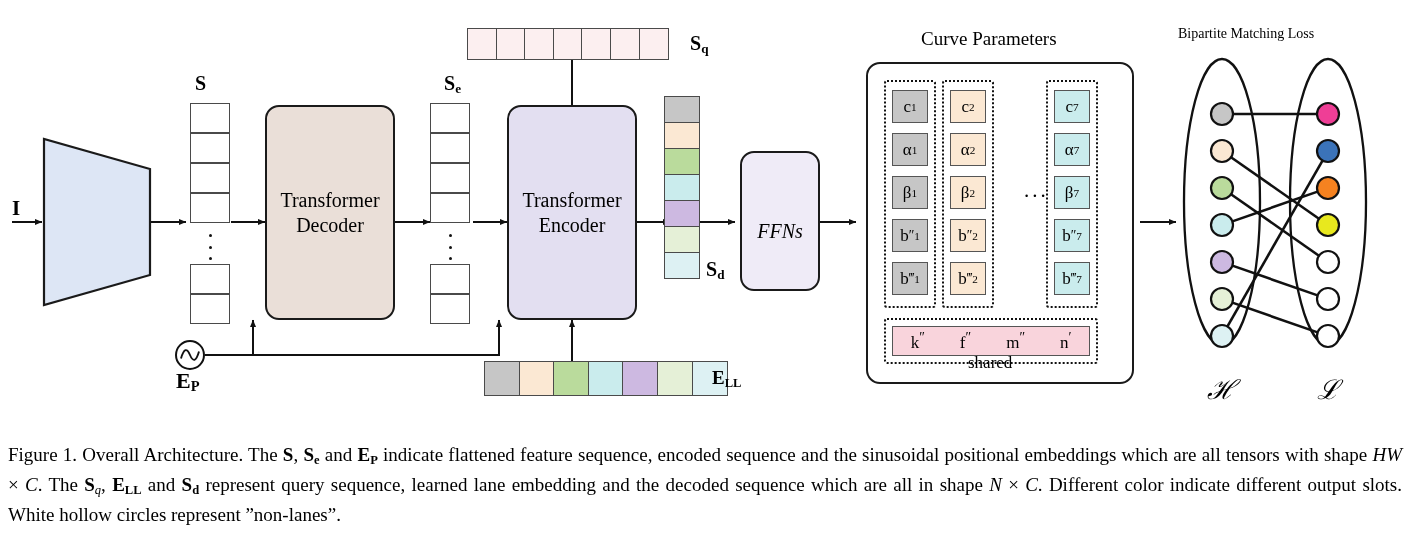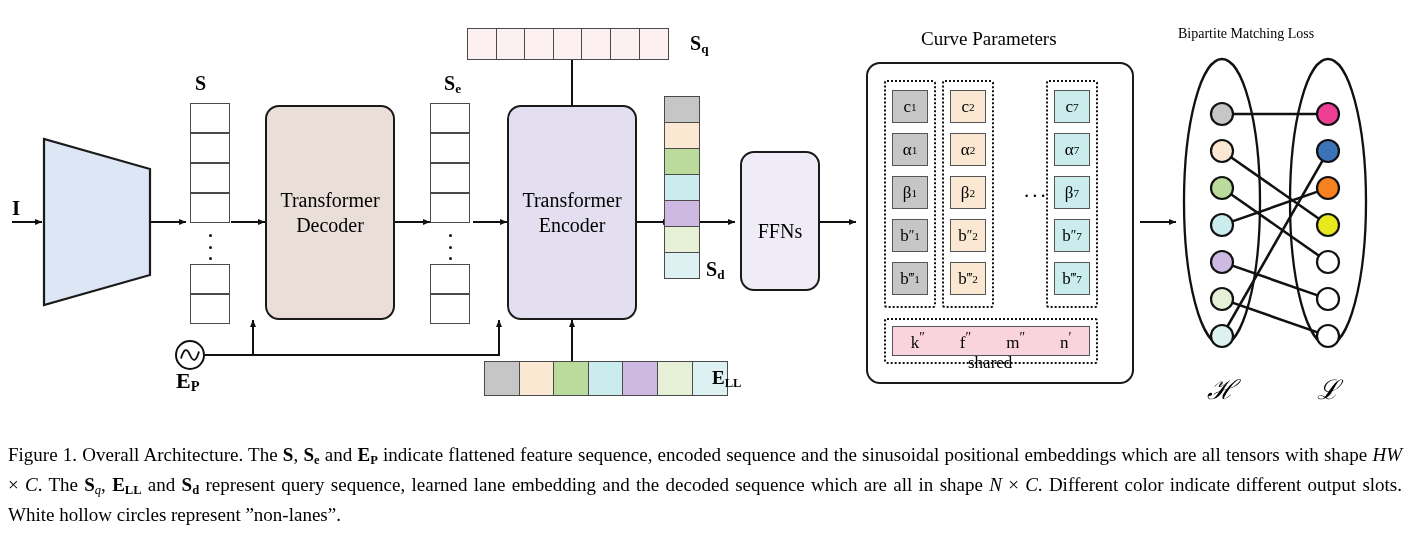--- a/index.html
+++ b/index.html
@@ -132,21 +132,21 @@
       <div class="seqbox" style="position: relative; left: 0px; top: 0px; width: 36px; height: 35px; background: rgb(251, 232, 211); margin-left: -1.4px;"></div>
       <div class="seqbox" style="position: relative; left: 0px; top: 0px; width: 36px; height: 35px; background: rgb(186, 219, 156); margin-left: -1.4px;"></div>
       <div class="seqbox" style="position: relative; left: 0px; top: 0px; width: 36px; height: 35px; background: rgb(202, 236, 237); margin-left: -1.4px;"></div>
       <div class="seqbox" style="position: relative; left: 0px; top: 0px; width: 36px; height: 35px; background: rgb(205, 185, 225); margin-left: -1.4px;"></div>
       <div class="seqbox" style="position: relative; left: 0px; top: 0px; width: 36px; height: 35px; background: rgb(229, 240, 215); margin-left: -1.4px;"></div>
       <div class="seqbox" style="position: relative; left: 0px; top: 0px; width: 36px; height: 35px; background: rgb(221, 241, 243); margin-left: -1.4px;"></div>
     </div>
   <div class="lbl bold" style="left:712px;top:367px;font-size:19px;">E<sub>LL</sub></div>
 
   <div class="abs" style="left:740px;top:151px;width:80px;height:140px;background:#efebf7;border:2.4px solid #1a1a1a;border-radius:14px;box-sizing:border-box;"></div>
-  <div class="blockTxt" style="left:740px;top:151px;width:80px;height:160px;">FFNs</div>
+  <div class="blockTxt" style="left:740px;top:151px;width:80px;height:160px;font-style:italic;">FFNs</div>
 
   <div class="lbl" style="left:921px;top:28px;font-size:19px;">Curve Parameters</div>
   <div class="abs" style="left:866px;top:62px;width:268px;height:322px;background:#fff;border:2.4px solid #1a1a1a;border-radius:14px;box-sizing:border-box;"></div>
   <div class="abs" style="left:866px;top:62px;width:268px;height:322px;">
       <div style="position: absolute; left: 18px; top: 18px; width: 52px; height: 228px; border: 2.6px dotted rgb(17, 17, 17); border-radius: 3px; box-sizing: border-box;"></div>
       <div style="position: absolute; left: 26px; top: 28px; width: 36px; height: 33px; background: rgb(198, 198, 198); border: 1.5px solid rgb(85, 85, 85); box-sizing: border-box; display: flex; align-items: center; justify-content: center; font-size: 17px; font-family: &quot;Liberation Serif&quot;, serif;">c<sub>1</sub></div>
       <div style="position: absolute; left: 26px; top: 71px; width: 36px; height: 33px; background: rgb(198, 198, 198); border: 1.5px solid rgb(85, 85, 85); box-sizing: border-box; display: flex; align-items: center; justify-content: center; font-size: 17px; font-family: &quot;Liberation Serif&quot;, serif;">α<sub>1</sub></div>
       <div style="position: absolute; left: 26px; top: 114px; width: 36px; height: 33px; background: rgb(198, 198, 198); border: 1.5px solid rgb(85, 85, 85); box-sizing: border-box; display: flex; align-items: center; justify-content: center; font-size: 17px; font-family: &quot;Liberation Serif&quot;, serif;">β<sub>1</sub></div>
       <div style="position: absolute; left: 26px; top: 157px; width: 36px; height: 33px; background: rgb(198, 198, 198); border: 1.5px solid rgb(85, 85, 85); box-sizing: border-box; display: flex; align-items: center; justify-content: center; font-size: 17px; font-family: &quot;Liberation Serif&quot;, serif;">b<span class="prime">″</span><sub>1</sub></div>
       <div style="position: absolute; left: 26px; top: 200px; width: 36px; height: 33px; background: rgb(198, 198, 198); border: 1.5px solid rgb(85, 85, 85); box-sizing: border-box; display: flex; align-items: center; justify-content: center; font-size: 17px; font-family: &quot;Liberation Serif&quot;, serif;">b<span class="prime">‴</span><sub>1</sub></div>

